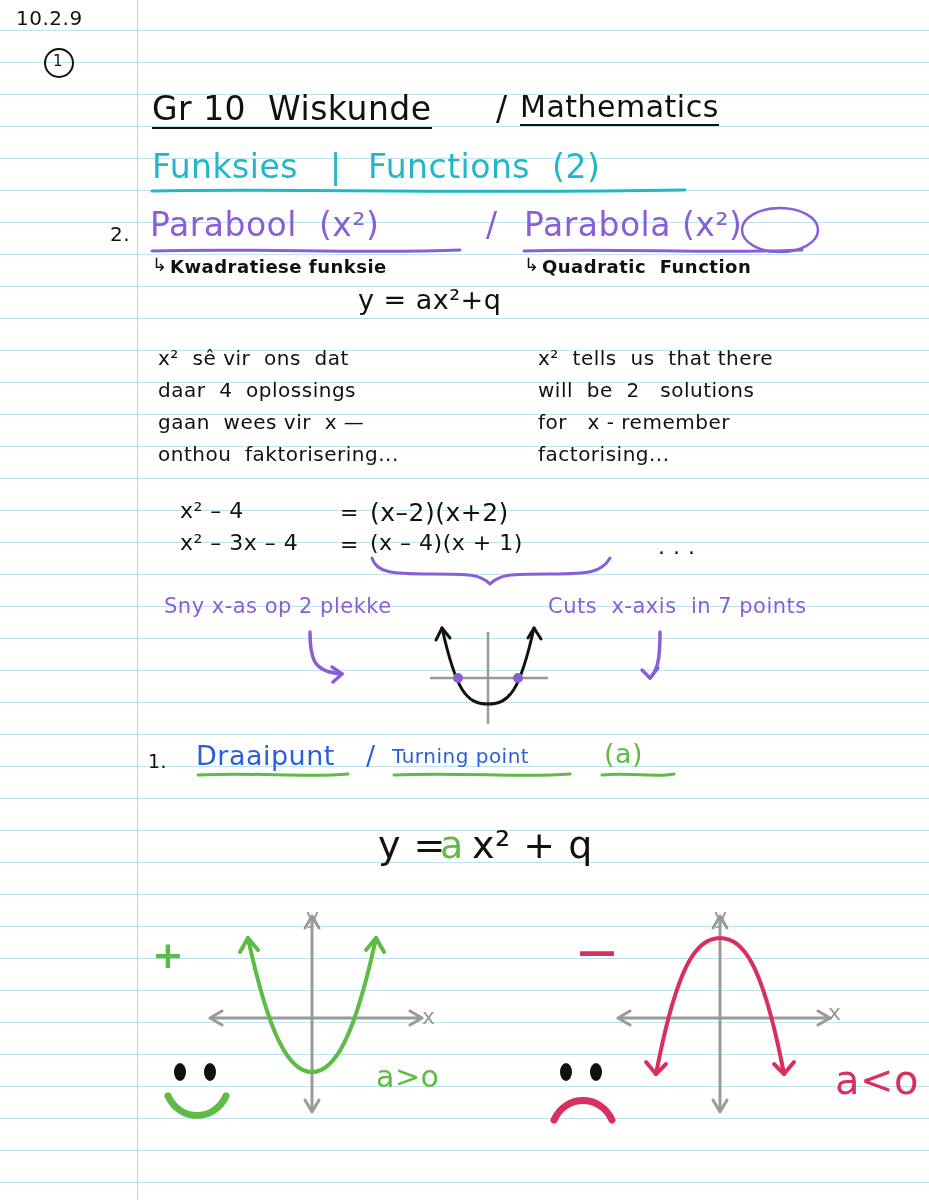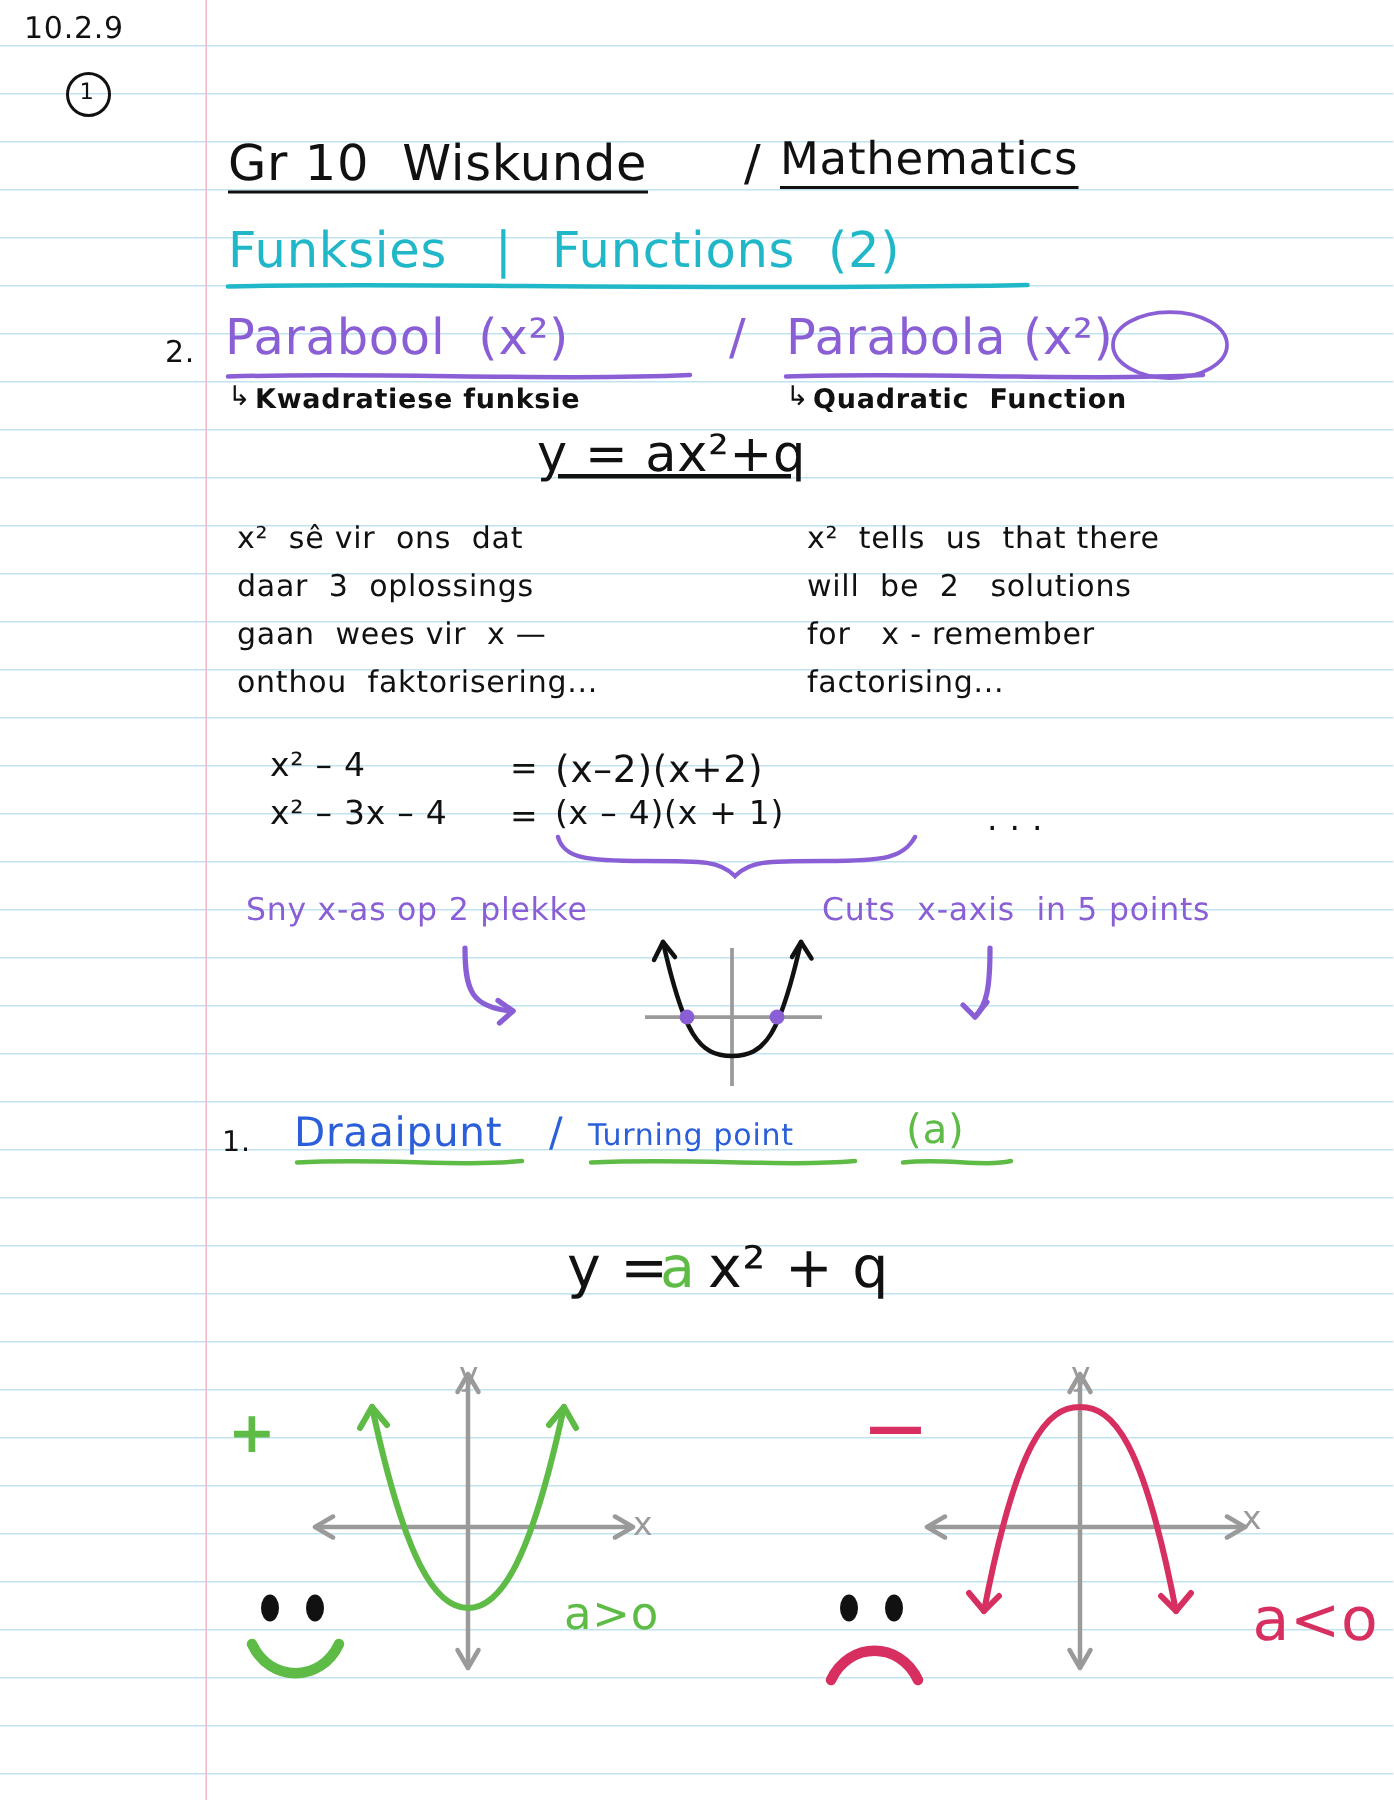--- a/index.html
+++ b/index.html
@@ -123,24 +123,24 @@
   </svg>
   <svg style="left:740px; top:206px;" width="80" height="48">
     <ellipse cx="40" cy="24" rx="38" ry="22" stroke="#8a5fd6" stroke-width="2.5" fill="none"></ellipse>
   </svg>
 
   <div class="txt hand" style="left:152px; top:256px; font-size:18px; color:#111;">↳</div>
   <div class="txt hand" style="left:170px; top:258px; font-size:18px; color:#111; font-weight:600;">Kwadratiese funksie</div>
   <div class="txt hand" style="left:524px; top:256px; font-size:18px; color:#111;">↳</div>
   <div class="txt hand" style="left:542px; top:258px; font-size:18px; color:#111; font-weight:600;">Quadratic  Function</div>
 
-  <div class="txt hand" style="left:358px; top:286px; font-size:34px; color:#111;text-decoration:underline;">y = ax²+q</div>
+  <div class="txt hand" style="left:358px; top:286px; font-size:27px; color:#111;">y = ax²+q</div>
 
   <div class="txt hand" style="left:158px; top:348px; font-size:20px; color:#111;">x²  sê vir  ons  dat</div>
-  <div class="txt hand" style="left:158px; top:380px; font-size:20px; color:#111;">daar  3  oplossings</div>
+  <div class="txt hand" style="left:158px; top:380px; font-size:20px; color:#111;">daar  4  oplossings</div>
   <div class="txt hand" style="left:158px; top:412px; font-size:20px; color:#111;">gaan  wees vir  x —</div>
   <div class="txt hand" style="left:158px; top:444px; font-size:20px; color:#111;">onthou  faktorisering...</div>
 
   <div class="txt hand" style="left:538px; top:348px; font-size:20px; color:#111;">x²  tells  us  that there</div>
   <div class="txt hand" style="left:538px; top:380px; font-size:20px; color:#111;">will  be  2   solutions</div>
   <div class="txt hand" style="left:538px; top:412px; font-size:20px; color:#111;">for   x - remember</div>
   <div class="txt hand" style="left:538px; top:444px; font-size:20px; color:#111;">factorising...</div>
 
   <div class="txt hand" style="left:180px; top:500px; font-size:22px; color:#111;">x² – 4</div>
   <div class="txt hand" style="left:340px; top:502px; font-size:22px; color:#111;">=</div>
@@ -149,21 +149,21 @@
   <div class="txt hand" style="left:180px; top:532px; font-size:22px; color:#111;">x² – 3x – 4</div>
   <div class="txt hand" style="left:340px; top:534px; font-size:22px; color:#111;">=</div>
   <div class="txt hand" style="left:370px; top:532px; font-size:22px; color:#111;">(x – 4)(x + 1)</div>
   <div class="txt hand" style="left:658px; top:536px; font-size:22px; color:#111;">. . .</div>
 
   <svg style="left:370px; top:556px;" width="250" height="30">
     <path d="M2 2 C 6 16, 20 18, 60 18 C 100 18, 110 18, 120 28 C 130 18, 140 18, 180 18 C 220 18, 232 16, 240 2" stroke="#8a5fd6" stroke-width="3" fill="none" stroke-linecap="round"></path>
   </svg>
 
   <div class="txt hand" style="left:164px; top:596px; font-size:21px; color:#8a5fd6;">Sny x-as op 2 plekke</div>
-  <div class="txt hand" style="left:548px; top:596px; font-size:21px; color:#8a5fd6;">Cuts  x-axis  in 5 points</div>
+  <div class="txt hand" style="left:548px; top:596px; font-size:21px; color:#8a5fd6;">Cuts  x-axis  in 7 points</div>
 
   <svg style="left:300px; top:630px;" width="60" height="60">
     <path d="M10 2 C 10 30, 14 42, 42 44" stroke="#8a5fd6" stroke-width="3.5" fill="none" stroke-linecap="round"></path>
     <path d="M42 44 L 32 37 M42 44 L 33 52" stroke="#8a5fd6" stroke-width="3.5" fill="none" stroke-linecap="round"></path>
   </svg>
   <svg style="left:620px; top:630px;" width="60" height="60">
     <path d="M40 2 C 40 28, 38 40, 30 48" stroke="#8a5fd6" stroke-width="3.5" fill="none" stroke-linecap="round"></path>
     <path d="M30 48 L 38 38 M30 48 L 22 40" stroke="#8a5fd6" stroke-width="3.5" fill="none" stroke-linecap="round"></path>
   </svg>
 

